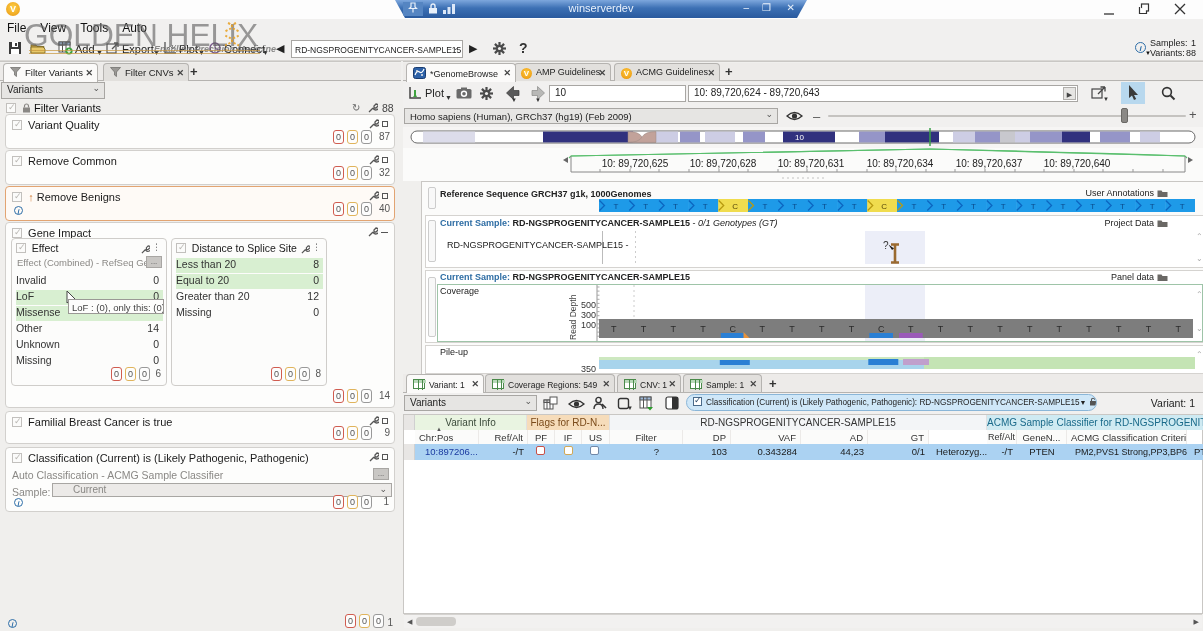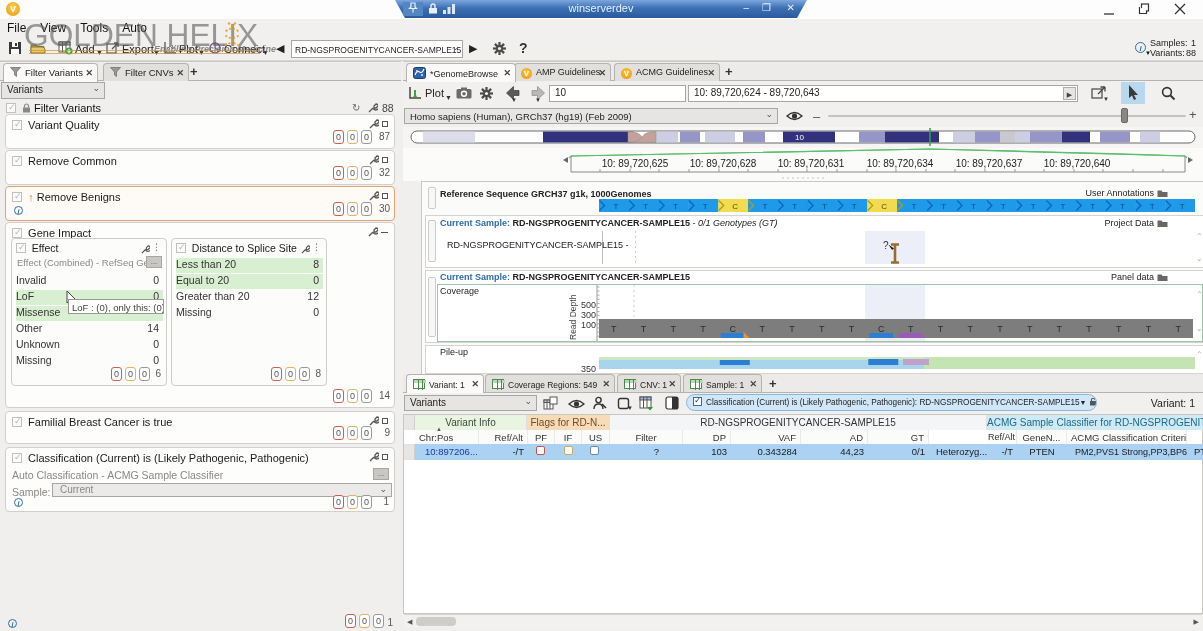--- a/index.html
+++ b/index.html
@@ -255,21 +255,21 @@
     <div class="cnt abs" style="right:4px;bottom:6px;">32</div>
   </div>
 
   <div class="card" style="top:124px;height:35px;border-color:#e2a472;background:#fefaf6;">
     <div class="title"><span class="chk"></span>&nbsp; <span style="color:#d07830;font-weight:bold;">↑</span> Remove Benigns</div>
     <div class="icons"><svg width="10" height="10" viewBox="0 0 10 10">
           <path d="M1 9 L5 5 M5 5 a3 3 0 1 0 3 -4 l-2 2 0 2 2 0 2 -2" stroke="#555" stroke-width="1.3" fill="none"></path>
         </svg>&nbsp;<span style="display:inline-block;width:6px;height:6px;border:1px solid #555;vertical-align:2px;"></span></div>
     <div class="infoi abs" style="left:8px;bottom:5px;">i</div>
     <div class="badges" style="bottom:4px;right:22px;"><span class="badge r">0</span><span class="badge y">0</span><span class="badge">0</span></div>
-    <div class="cnt abs" style="right:4px;bottom:6px;">30</div>
+    <div class="cnt abs" style="right:4px;bottom:6px;">40</div>
   </div>
 
   <div class="card" style="top:160px;height:186px;">
     <div class="title"><span class="chk"></span>&nbsp; Gene Impact</div>
     <div class="icons"><svg width="10" height="10" viewBox="0 0 10 10">
           <path d="M1 9 L5 5 M5 5 a3 3 0 1 0 3 -4 l-2 2 0 2 2 0 2 -2" stroke="#555" stroke-width="1.3" fill="none"></path>
         </svg>&nbsp;<span style="display:inline-block;width:7px;height:1px;background:#555;vertical-align:4px;"></span></div>
 
     <div class="abs" style="left:5px;top:15px;width:156px;height:148px;background:#fcfcfb;border:1px solid #cfcdca;border-radius:4px;">
       <div class="abs" style="left:4px;top:3px;font-size:10.5px;"><span class="chk"></span>&nbsp; Effect</div>
@@ -322,21 +322,21 @@
   </div>
 
   <div class="card" style="top:385px;height:65px;">
     <div class="title"><span class="chk"></span>&nbsp; Classification (Current) is (Likely Pathogenic, Pathogenic)</div>
     <div class="icons"><svg width="10" height="10" viewBox="0 0 10 10">
           <path d="M1 9 L5 5 M5 5 a3 3 0 1 0 3 -4 l-2 2 0 2 2 0 2 -2" stroke="#555" stroke-width="1.3" fill="none"></path>
         </svg>&nbsp;<span style="display:inline-block;width:6px;height:6px;border:1px solid #555;vertical-align:2px;"></span></div>
     <div class="abs" style="left:6px;top:21px;font-size:10.5px;color:#8a8885;">Auto Classification - ACMG Sample Classifier</div>
     <div class="abs" style="right:5px;top:20px;width:16px;height:12px;background:#c9c7c4;border:1px solid #a8a6a3;font-size:8px;color:#555;text-align:center;">...</div>
     <div class="abs" style="left:6px;top:38px;font-size:10.5px;color:#8a8885;">Sample:</div>
-    <div class="combo" style="position:absolute;left:46px;top:35px;width:340px;height:14px;padding:0 0 0 7px;color:#8a8885;background:#eceae8;">Current</div>
+    <div class="combo" style="position:absolute;left:46px;top:35px;width:340px;height:14px;padding:0 0 0 20px;color:#8a8885;background:#eceae8;">Current</div>
     <div class="infoi abs" style="left:8px;bottom:4px;">i</div>
     <div class="badges" style="bottom:2px;right:22px;"><span class="badge r">0</span><span class="badge y">0</span><span class="badge">0</span></div>
     <div class="cnt abs" style="right:5px;bottom:4px;">1</div>
   </div>
 
   <div class="infoi abs" style="left:8px;top:557px;">i</div>
   <div class="badges" style="top:552px;right:17px;"><span class="badge r">0</span><span class="badge y">0</span><span class="badge">0</span></div>
   <div class="cnt abs" style="right:8px;top:555px;">1</div>
 </div>
 <div id="rightpanel">

